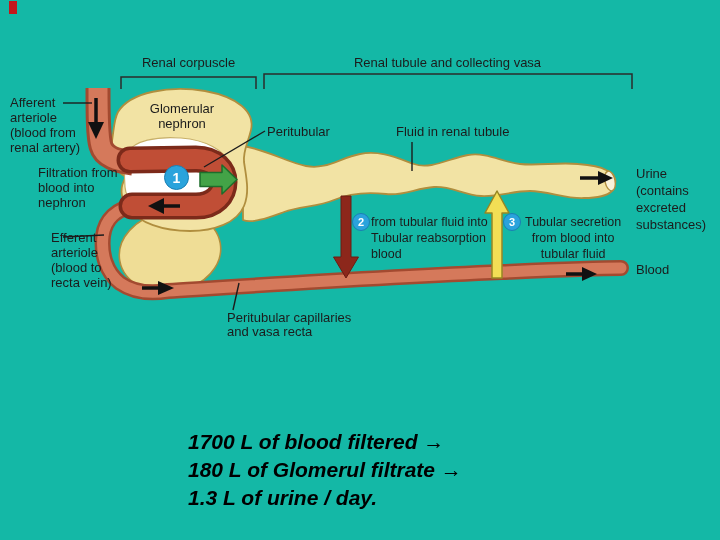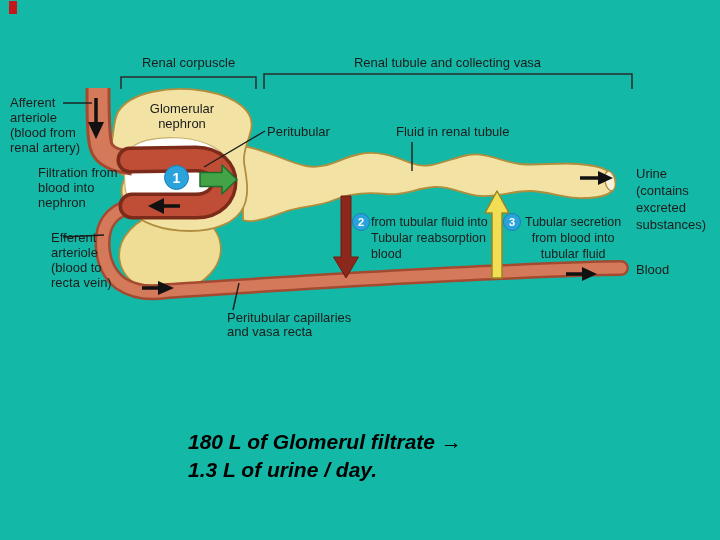--- a/index.html
+++ b/index.html
@@ -173,17 +173,18 @@
   </div>
 
   <div class="lbl" style="left:636px;top:262px;">Blood</div>
 
   <div class="lbl" style="left:227px;top:311px;line-height:14px;">
     <div>Peritubular capillaries</div>
     <div>and vasa recta</div>
   </div>
 
   <div class="caption">
+    <div>1700 L of blood filtered →</div>
     <div>180 L of Glomerul filtrate →</div>
     <div>1.3 L of urine / day.</div>
   </div>
 
 </div>
 
 </body></html>

